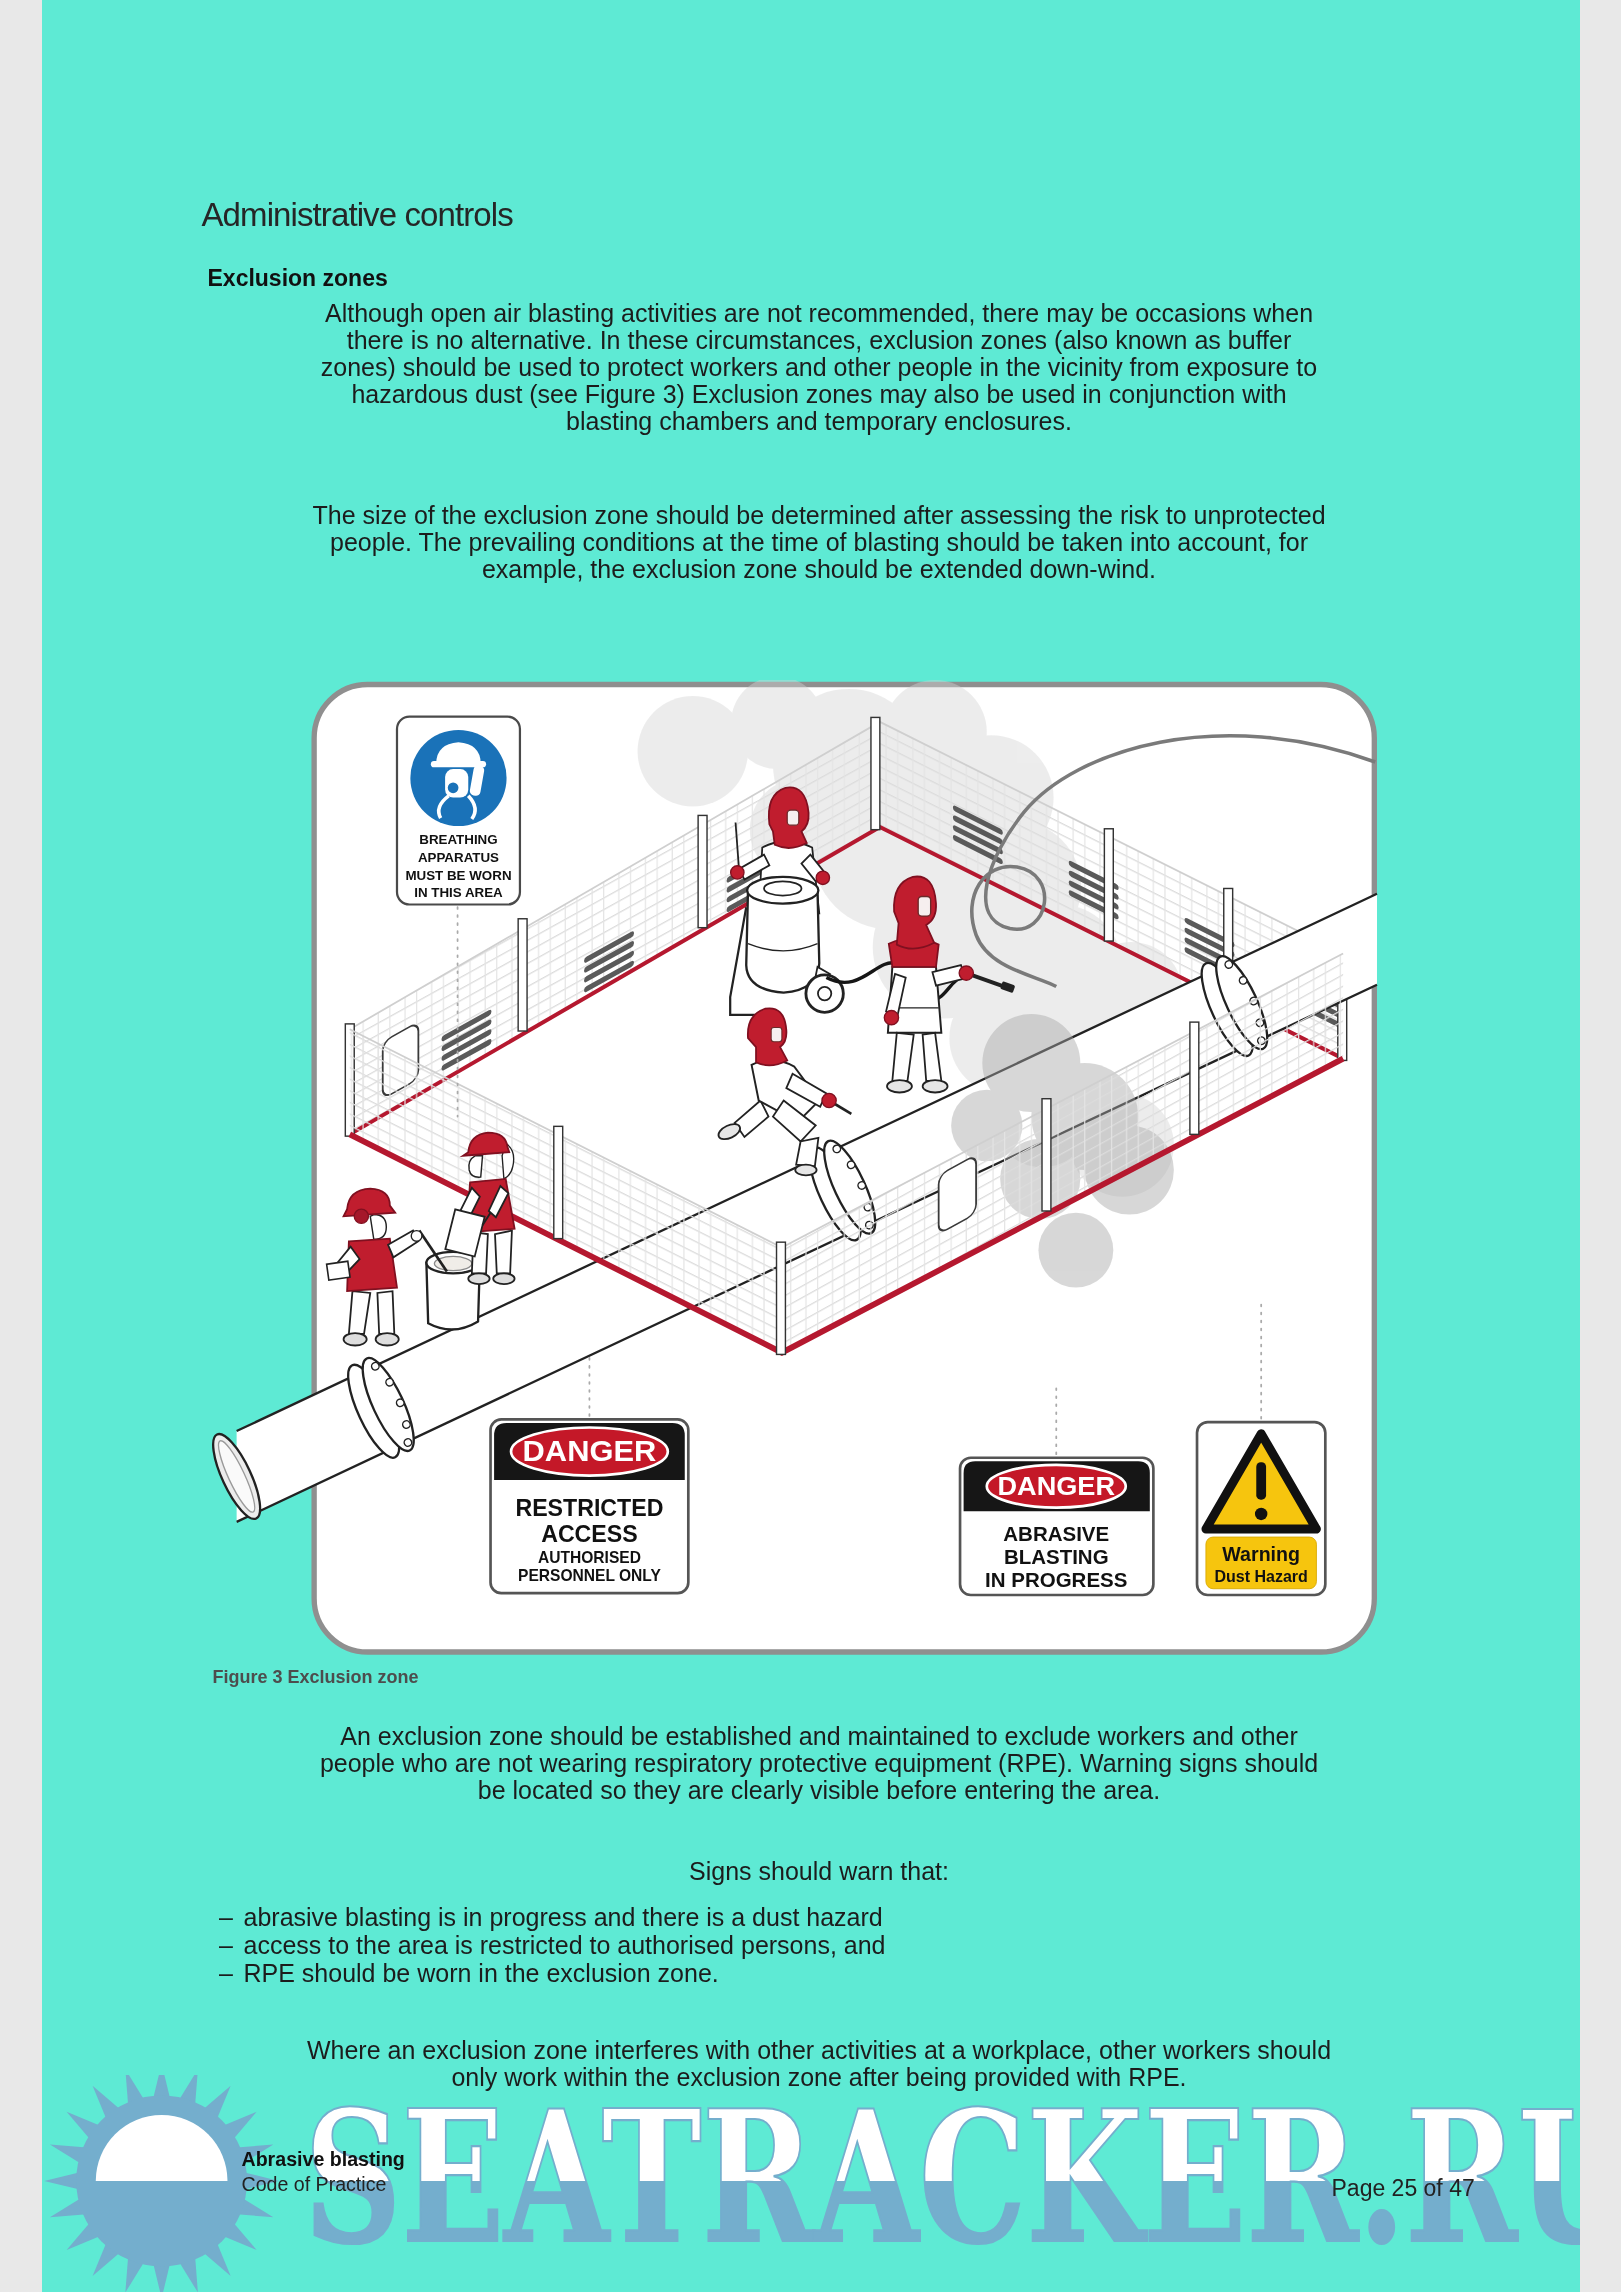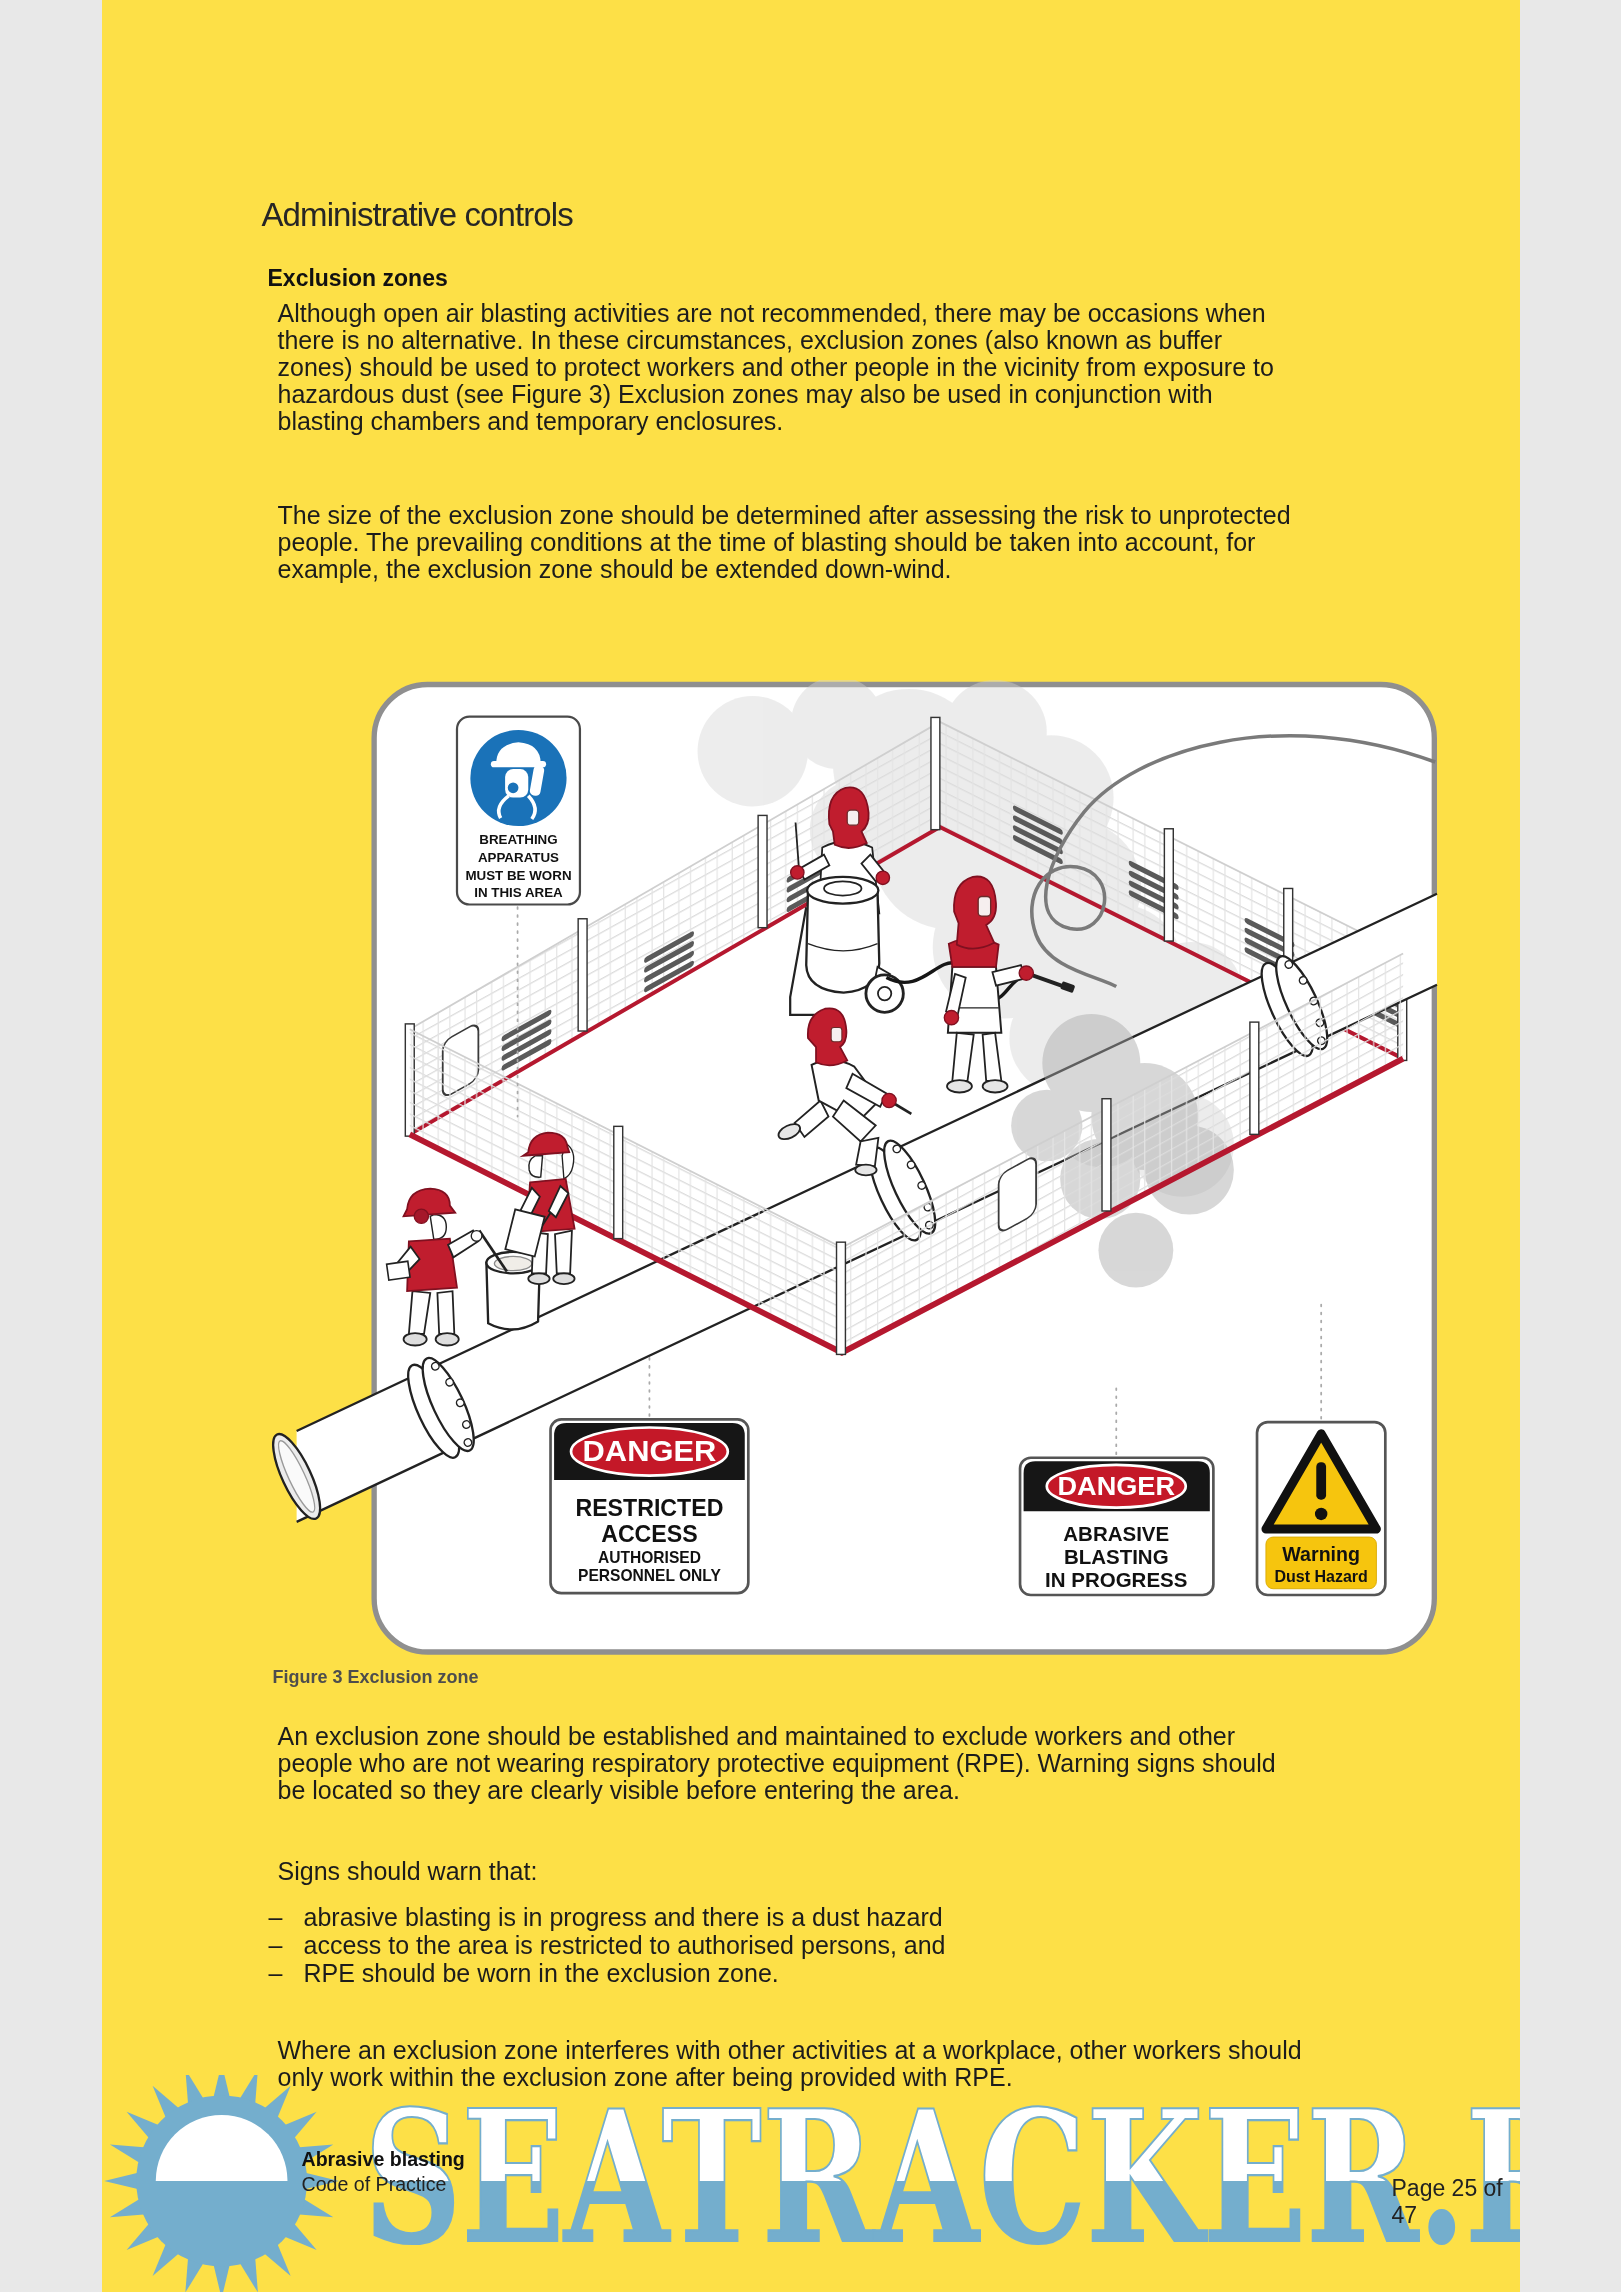--- a/index.html
+++ b/index.html
@@ -1,19 +1,19 @@
 <!DOCTYPE html>
 <html style="font-size:14.3px"><head>
 <meta charset="utf-8">
 <style>
   html,body{margin:0;padding:0;background:#e8e8e8;}
   .page{
-    position:relative;width:1418px;height:2293px;background:#fde047;
+    position:relative;width:1538px;height:2293px;background:#5eead4;
     margin:0 auto;overflow:hidden;
-    font-family:"Liberation Sans",sans-serif;color:#1c1c1c;
+    font-family:"Liberation Sans",sans-serif;color:#1c1c1c;text-align:center;
   }
   .abs{position:absolute;}
   .page-title{left:160px;top:196px;font-size:33px;font-weight:400;letter-spacing:-0.9px;color:#262626;}
   .section-heading{left:166px;top:265px;font-size:23px;font-weight:bold;color:#111;}
   .body-par{left:176px;width:1203px;font-size:25px;line-height:27px;white-space:pre-line;color:#1c1c1c;}
   .p1{top:300px;}
   .p2{top:502px;}
   .p3{top:1723px;}
   .p4{top:1858px;}
   .p5{top:2025px;margin-top:12px;}

